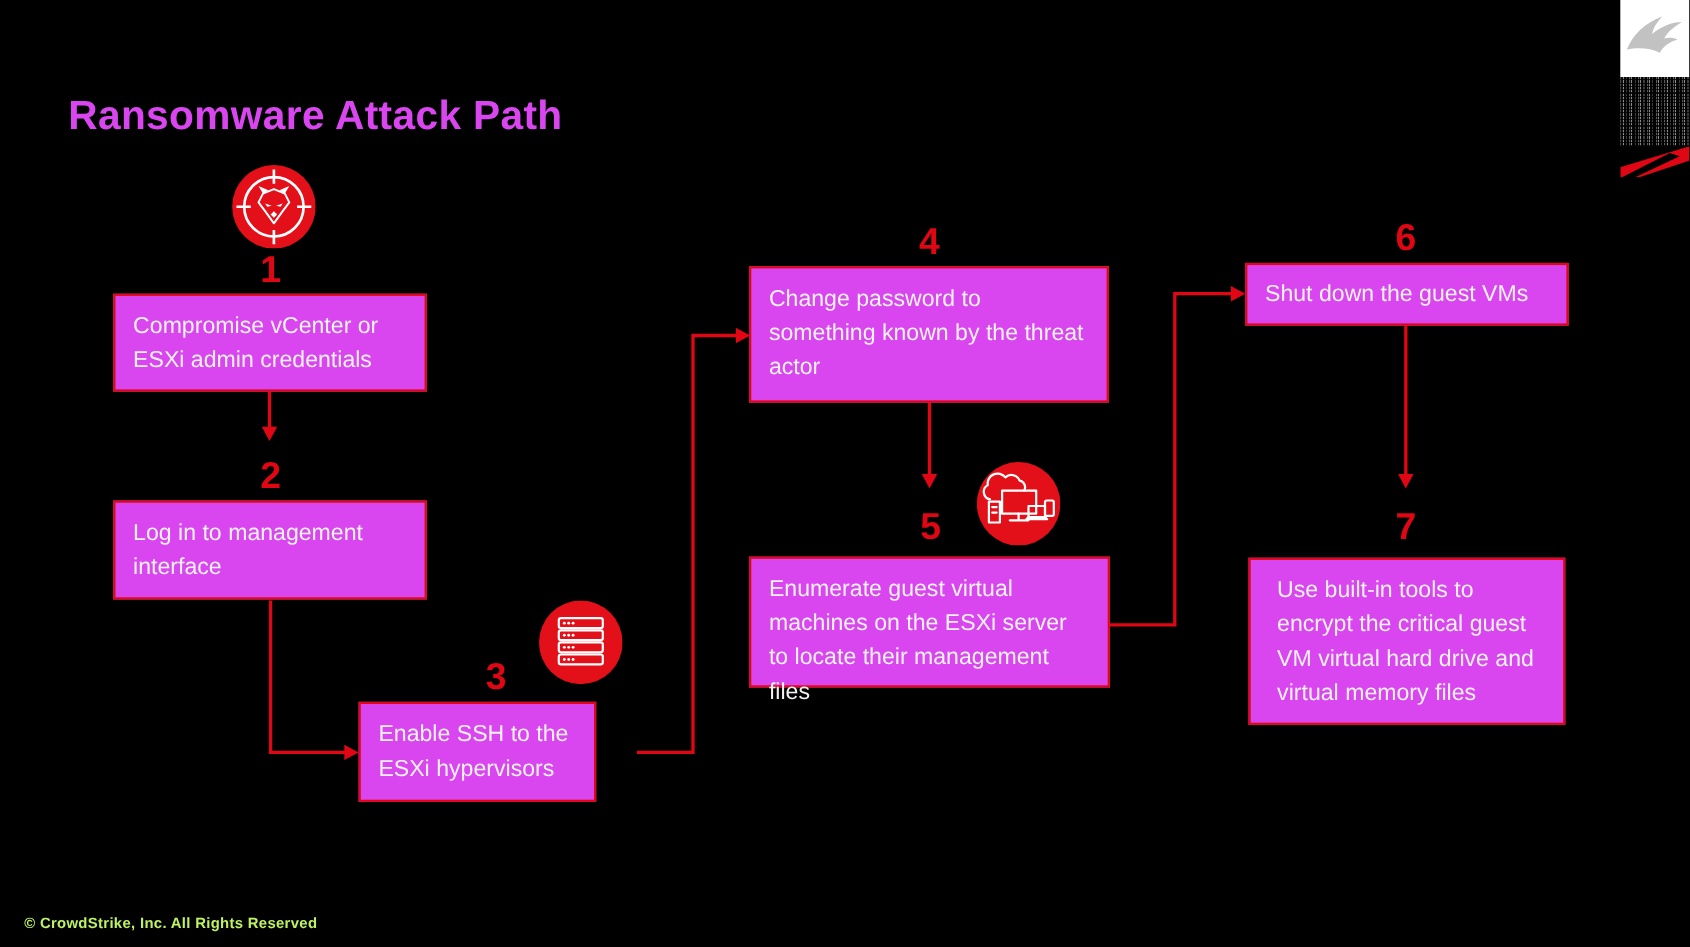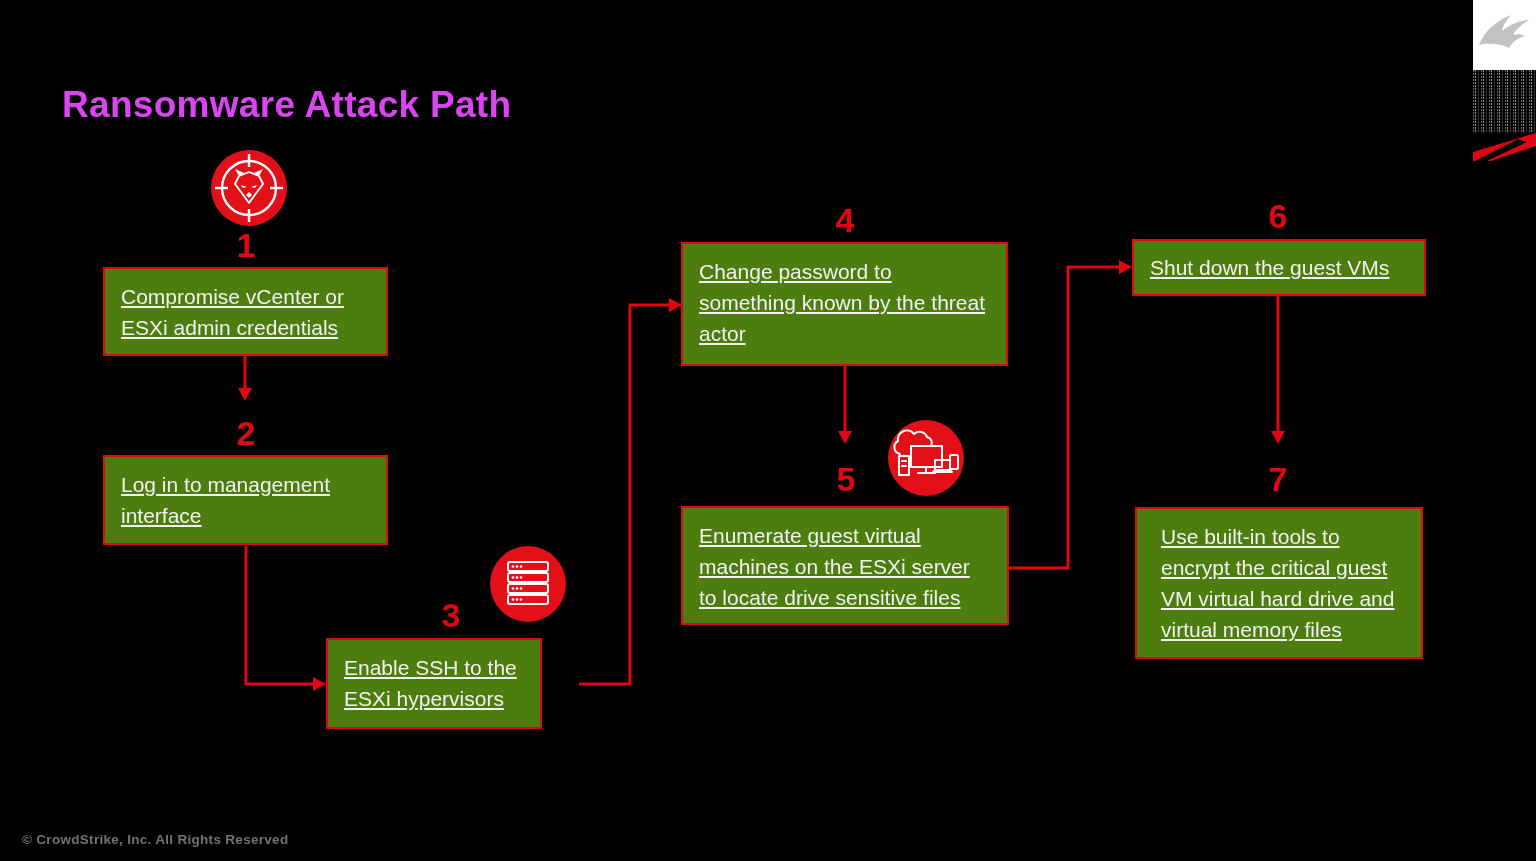--- a/index.html
+++ b/index.html
@@ -7,34 +7,34 @@
     position:relative;width:1536px;height:861px;background:#000;overflow:hidden;
     font-family:"Liberation Sans", sans-serif;
     --red:#e00613;
   }
   .title{
     position:absolute;left:62px;top:84px;
     font-size:37px;font-weight:600;color:#d946ef;letter-spacing:.3px;
   }
   .step-box{
     position:absolute;box-sizing:border-box;
-    border:2px solid var(--red);background:#4d7c0f;
+    border:2px solid var(--red);background:#d946ef;
     color:#f2f2f2;font-size:21px;line-height:31px;
-    padding:12px 16px;font-weight:400;text-decoration:underline;
+    padding:12px 16px;font-weight:400;
   }
   .step-box.center-v{display:flex;align-items:center;padding-top:0;padding-bottom:0;text-align:right;}
   .step-num{
     position:absolute;transform:translateX(-50%);
     color:var(--red);font-size:34px;font-weight:700;line-height:34px;
   }
   .icon-wrap{position:absolute;width:76px;height:76px;}
   .connectors{position:absolute;left:0;top:0;pointer-events:none;}
   .footer{
     position:absolute;left:22px;top:832px;
-    font-size:13.5px;font-weight:600;color:#737373;letter-spacing:.3px;
+    font-size:13.5px;font-weight:600;color:#bef264;letter-spacing:.3px;
   }
   .brand{position:absolute;left:1473px;top:0;width:63px;height:162px;}
   .brand .logo-box{width:63px;height:70px;background:#ffffff;position:relative;}
   .brand .pattern-box{
     width:63px;height:63px;
     background-color:#141414;
     background-image:
       repeating-linear-gradient(0deg, rgba(0,0,0,.8) 0 1px, rgba(0,0,0,0) 1px 3px),
       repeating-linear-gradient(90deg,#5a5a5a 0 1px,#101010 1px 2px,#8a8a8a 2px 3px,#050505 3px 5px,#3a3a3a 5px 6px,#000 6px 8px);
   }
@@ -138,21 +138,21 @@
   <div class="step-num" style="left:451px;top:598px;">3</div>
   <div class="step-num" style="left:845px;top:203px;">4</div>
   <div class="step-num" style="left:846px;top:462px;">5</div>
   <div class="step-num" style="left:1278px;top:199px;">6</div>
   <div class="step-num" style="left:1278px;top:462px;">7</div>
 
   <div class="step-box" style="left:103px;top:455px;width:285px;height:90px;">Log in to management interface</div>
   <div class="step-box" style="left:103px;top:267px;width:285px;height:89px;">Compromise vCenter or ESXi admin credentials</div>
   <div class="step-box" style="left:326px;top:638px;width:216px;height:91px;">Enable SSH to the ESXi hypervisors</div>
   <div class="step-box" style="left:681px;top:242px;width:327px;height:124px;">Change password to something known by the threat actor</div>
-  <div class="step-box" style="left:681px;top:506px;width:328px;height:119px;">Enumerate guest virtual machines on the ESXi server to locate drive sensitive files</div>
+  <div class="step-box" style="left:681px;top:506px;width:328px;height:119px;">Enumerate guest virtual machines on the ESXi server to locate their management files</div>
   <div class="step-box center-v" style="left:1132px;top:239px;width:294px;height:57px;">Shut down the guest VMs</div>
   <div class="step-box" style="left:1135px;top:507px;width:288px;height:152px;padding-left:24px;">Use built-in tools to encrypt the critical guest VM virtual hard drive and virtual memory files</div>
 
   <div class="brand">
     <div class="logo-box">
       <svg width="63" height="70" viewBox="0 0 63 70">
         <path fill="#c2c2c2" d="M6,45 C11,32 22,21 38,15 C33,21 30,25 29,31 C37,24 47,20 56,20 C48,25 43,29 40,35 C44,34 48,34 52,36 C45,38 39,42 36,48 C27,43 15,43 6,45 Z"></path>
       </svg>
     </div>
     <div class="pattern-box"></div>

